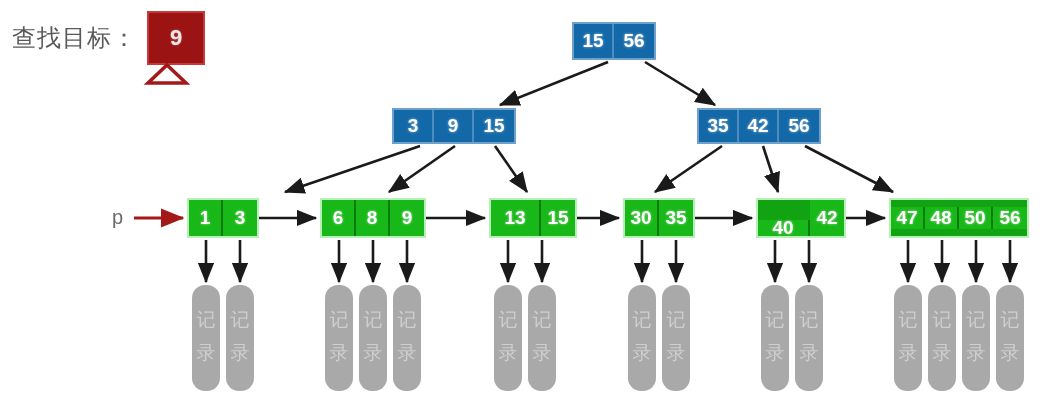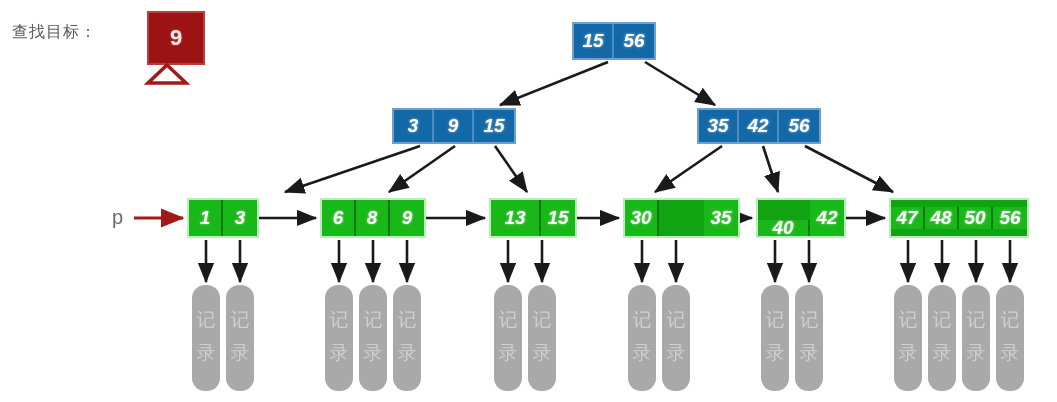--- a/index.html
+++ b/index.html
@@ -26,21 +26,21 @@
     width: 1057px;
     height: 402px;
     pointer-events: none;
   }
 
   
   .search-label {
     position: absolute;
     left: 12px;
     top: 22px;
-    font-size: 16px;
+    font-size: 24px;
     color: #595959;
     letter-spacing: 1px;
     white-space: nowrap;
   }
   .target-box {
     position: absolute;
     left: 147px;
     top: 11px;
     width: 58px;
     height: 54px;
@@ -63,21 +63,20 @@
     box-sizing: border-box;
   }
   .node .cell {
     box-sizing: border-box;
     display: flex;
     align-items: center;
     justify-content: center;
     font-weight: bold;
     color: #ffffff;
     text-shadow: 0 0 3px rgba(255,255,255,0.55);
-    font-style: italic;
   }
   
   .node.internal {
     border: 2px solid #6f9fcb;
     background: #1f6ca8;
   }
   .node.internal .cell {
     background: #1368a8;
     border-right: 2px solid #4d8cbe;
     font-size: 19px;
@@ -264,21 +263,21 @@
         <div class="cell" style="width: 34px;">15</div>
       </div>
       <div class="record" style="left: 494px; top: 285px;">
         <span>记</span>
         <span>录</span>
       </div>
       <div class="record" style="left: 528px; top: 285px;">
         <span>记</span>
         <span>录</span>
       </div>
-      <div class="node leaf" style="left: 623px; top: 198px; height: 40px; gap: 45px;">
+      <div class="node leaf" style="left: 623px; top: 198px; height: 40px;">
         <div class="cell" style="width: 34px;">30</div>
         <div class="cell" style="width: 34px;">35</div>
       </div>
       <div class="record" style="left: 628px; top: 285px;">
         <span>记</span>
         <span>录</span>
       </div>
       <div class="record" style="left: 662px; top: 285px;">
         <span>记</span>
         <span>录</span>

